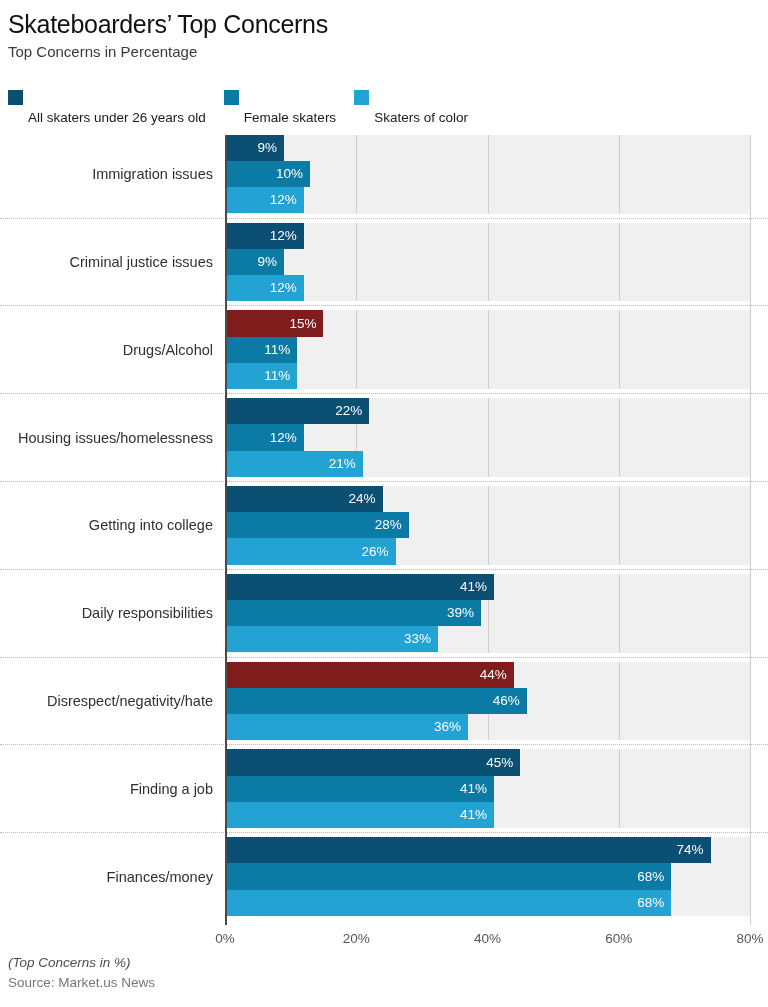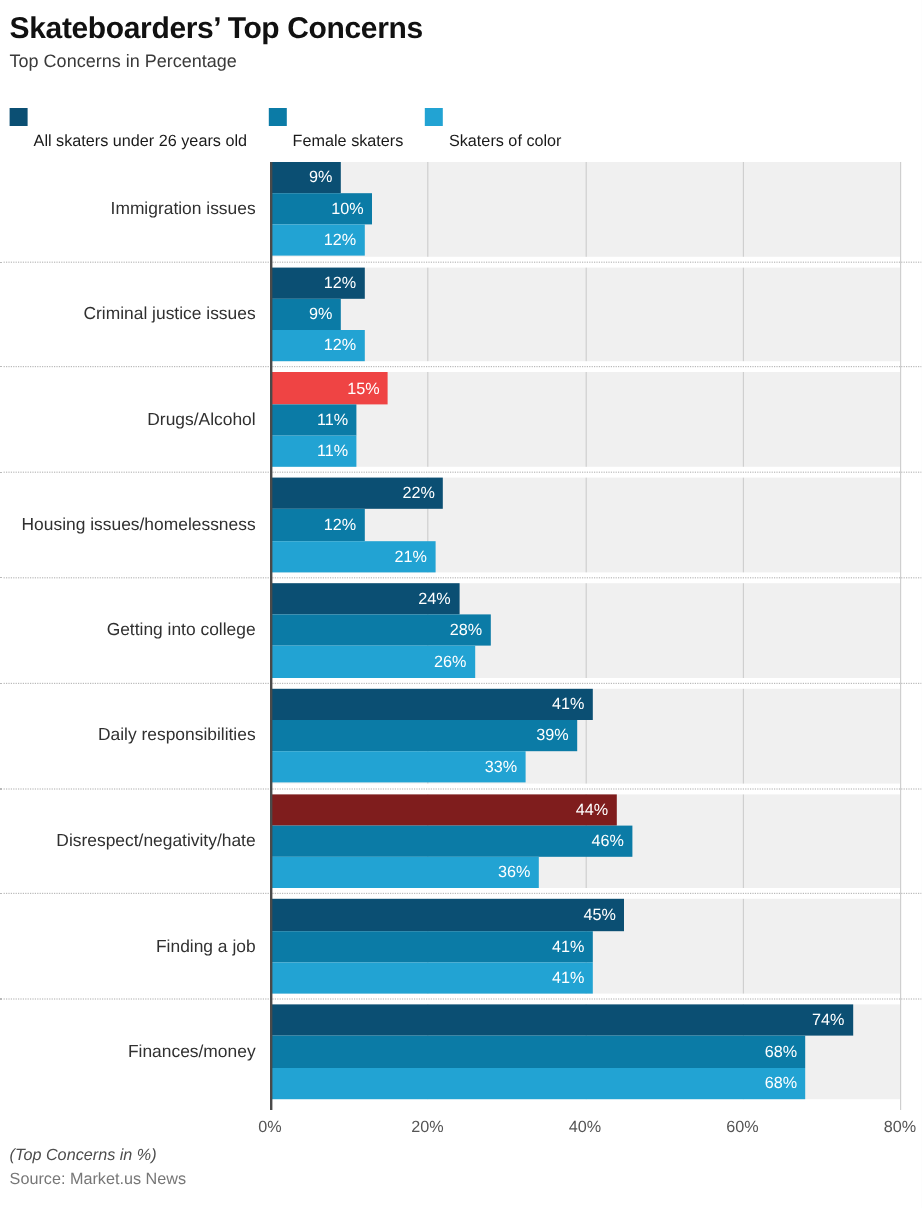--- a/index.html
+++ b/index.html
@@ -15,21 +15,21 @@
     overflow: hidden;
     position: relative;
   }
 
   
   .header {
     padding: 10px 0 0 8px;
   }
   .chart-title {
     font-size: 25px;
-    font-weight: bold;
+    font-weight: normal;
     letter-spacing: -0.3px;
     color: #111111;
     line-height: 1.15;
     margin: 0 0 4px 0;
   }
   .chart-subtitle {
     font-size: 15px;
     color: #3a3a3a;
     margin: 0 0 10px 0;
     line-height: 1.2;
@@ -283,21 +283,21 @@
             </div>
           </div>
         </div>
         <div class="group-gap"></div>
         <div class="group-sep"></div>
       </div>
       <div class="group">
         <div class="cat-label">Drugs/Alcohol</div>
         <div class="bars">
           <div class="bar-row">
-            <div class="bar" style="width: 98.4375px; background: #ef4444;">
+            <div class="bar" style="width: 98.4375px; background: #7f1d1d;">
               <span class="bar-value">15%</span>
             </div>
           </div>
           <div class="bar-row">
             <div class="bar" style="width: 72.1875px; background: rgb(11, 123, 166);">
               <span class="bar-value">11%</span>
             </div>
           </div>
           <div class="bar-row">
             <div class="bar" style="width: 72.1875px; background: rgb(34, 163, 211);">
@@ -381,21 +381,21 @@
             <div class="bar" style="width: 288.75px; background: #7f1d1d;">
               <span class="bar-value">44%</span>
             </div>
           </div>
           <div class="bar-row">
             <div class="bar" style="width: 301.875px; background: rgb(11, 123, 166);">
               <span class="bar-value">46%</span>
             </div>
           </div>
           <div class="bar-row">
-            <div class="bar" style="width: 224px; background: rgb(34, 163, 211);">
+            <div class="bar" style="width: 243px; background: rgb(34, 163, 211);">
               <span class="bar-value">36%</span>
             </div>
           </div>
         </div>
         <div class="group-gap"></div>
         <div class="group-sep"></div>
       </div>
       <div class="group">
         <div class="cat-label">Finding a job</div>
         <div class="bars">

